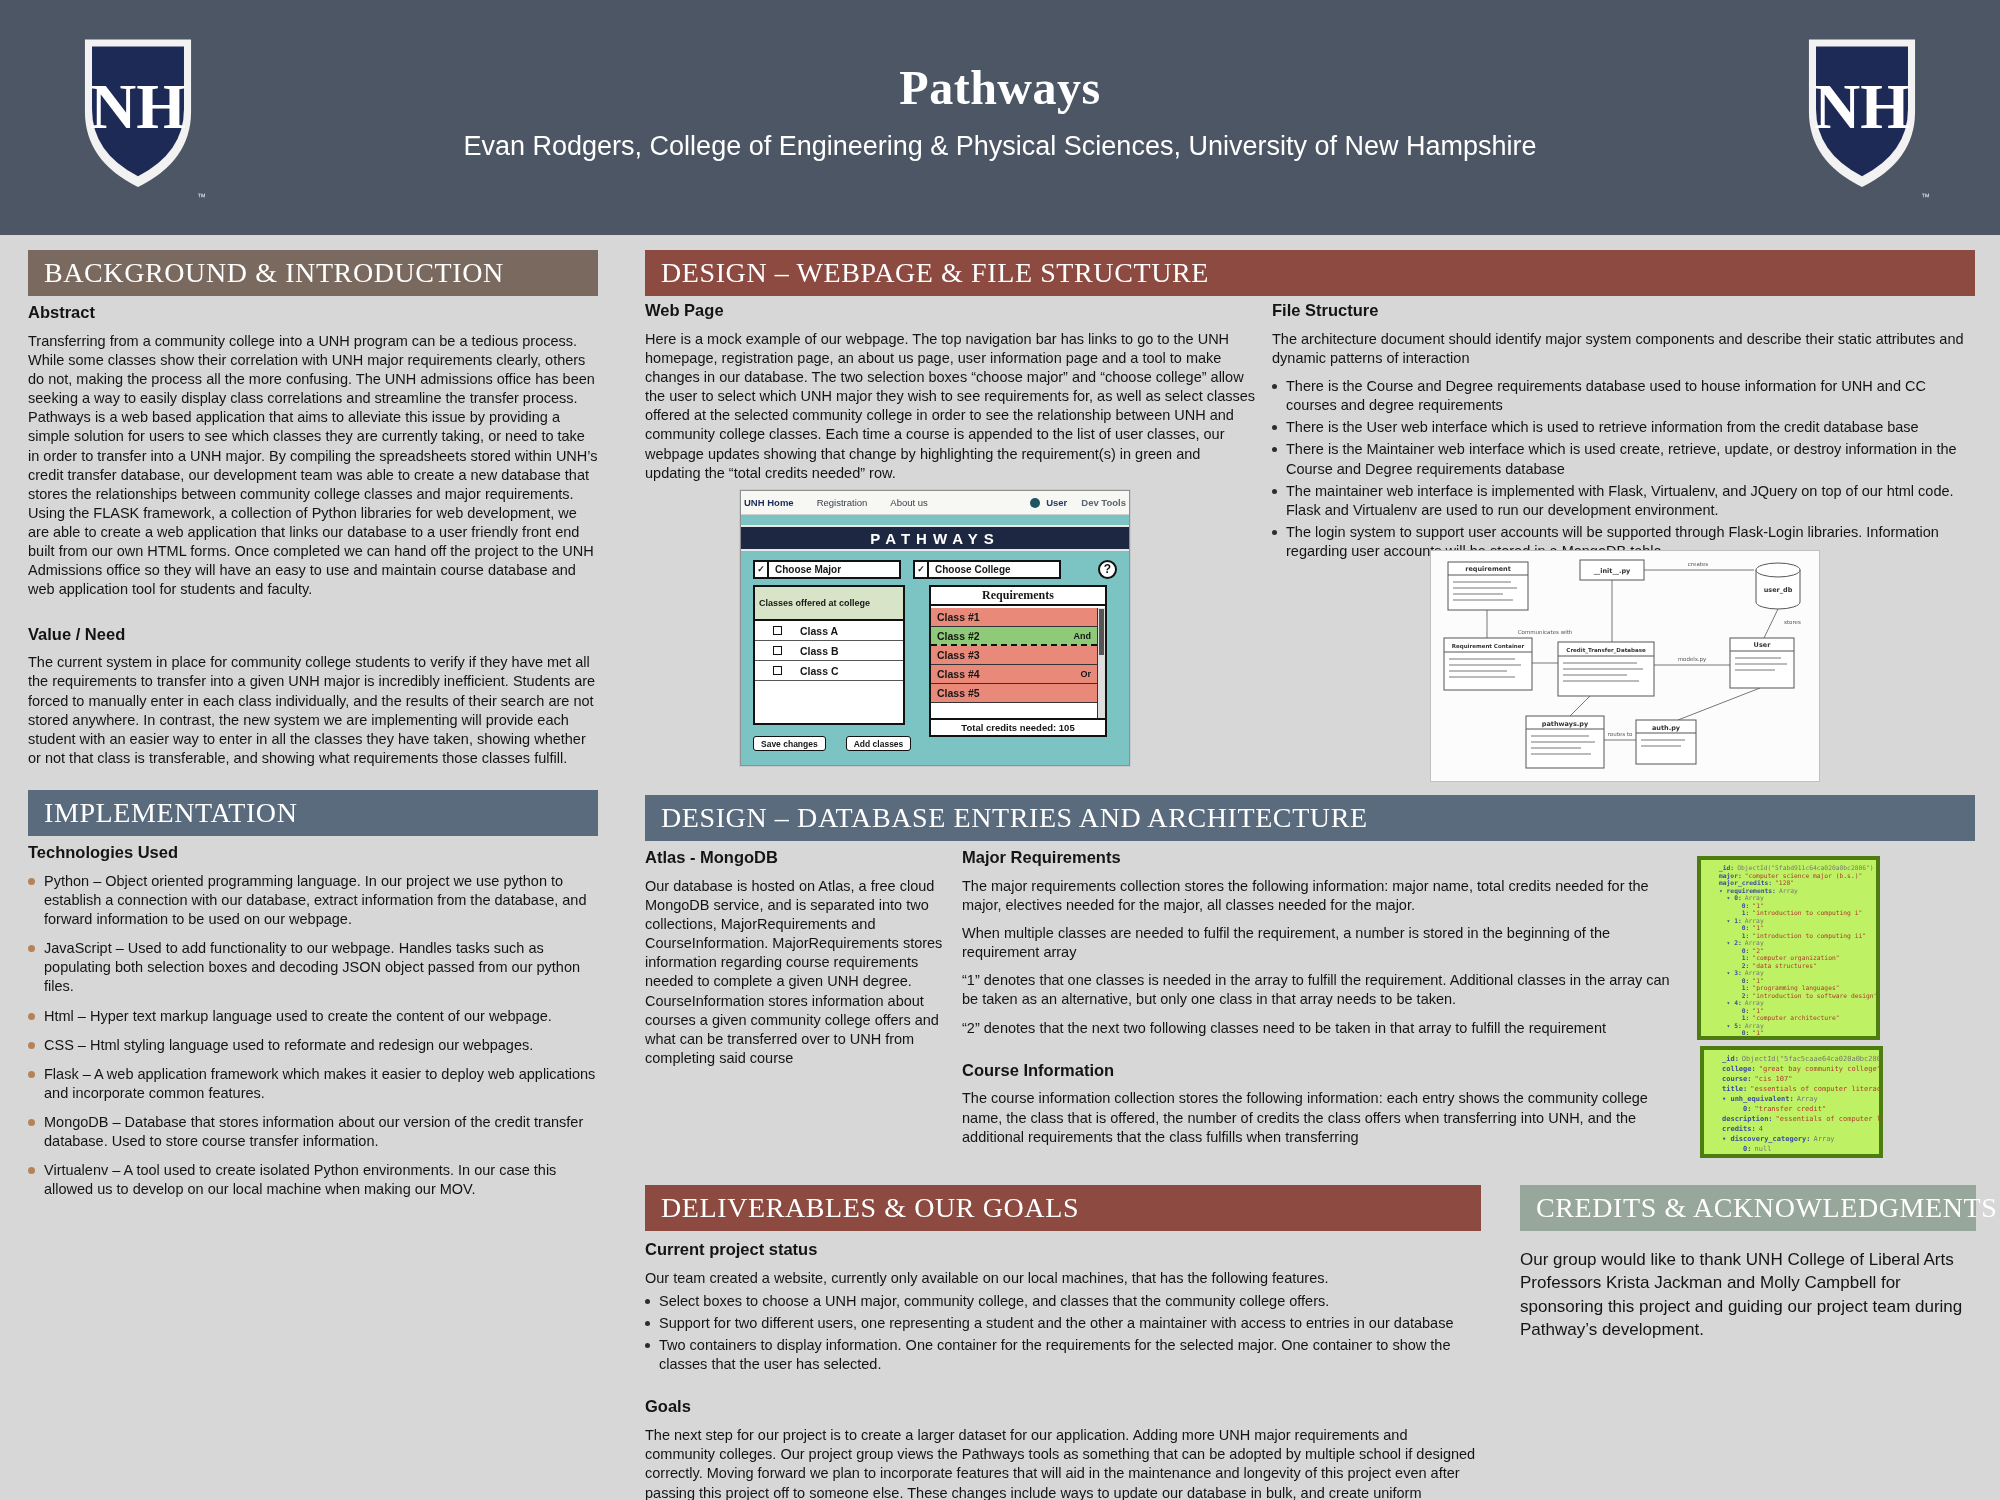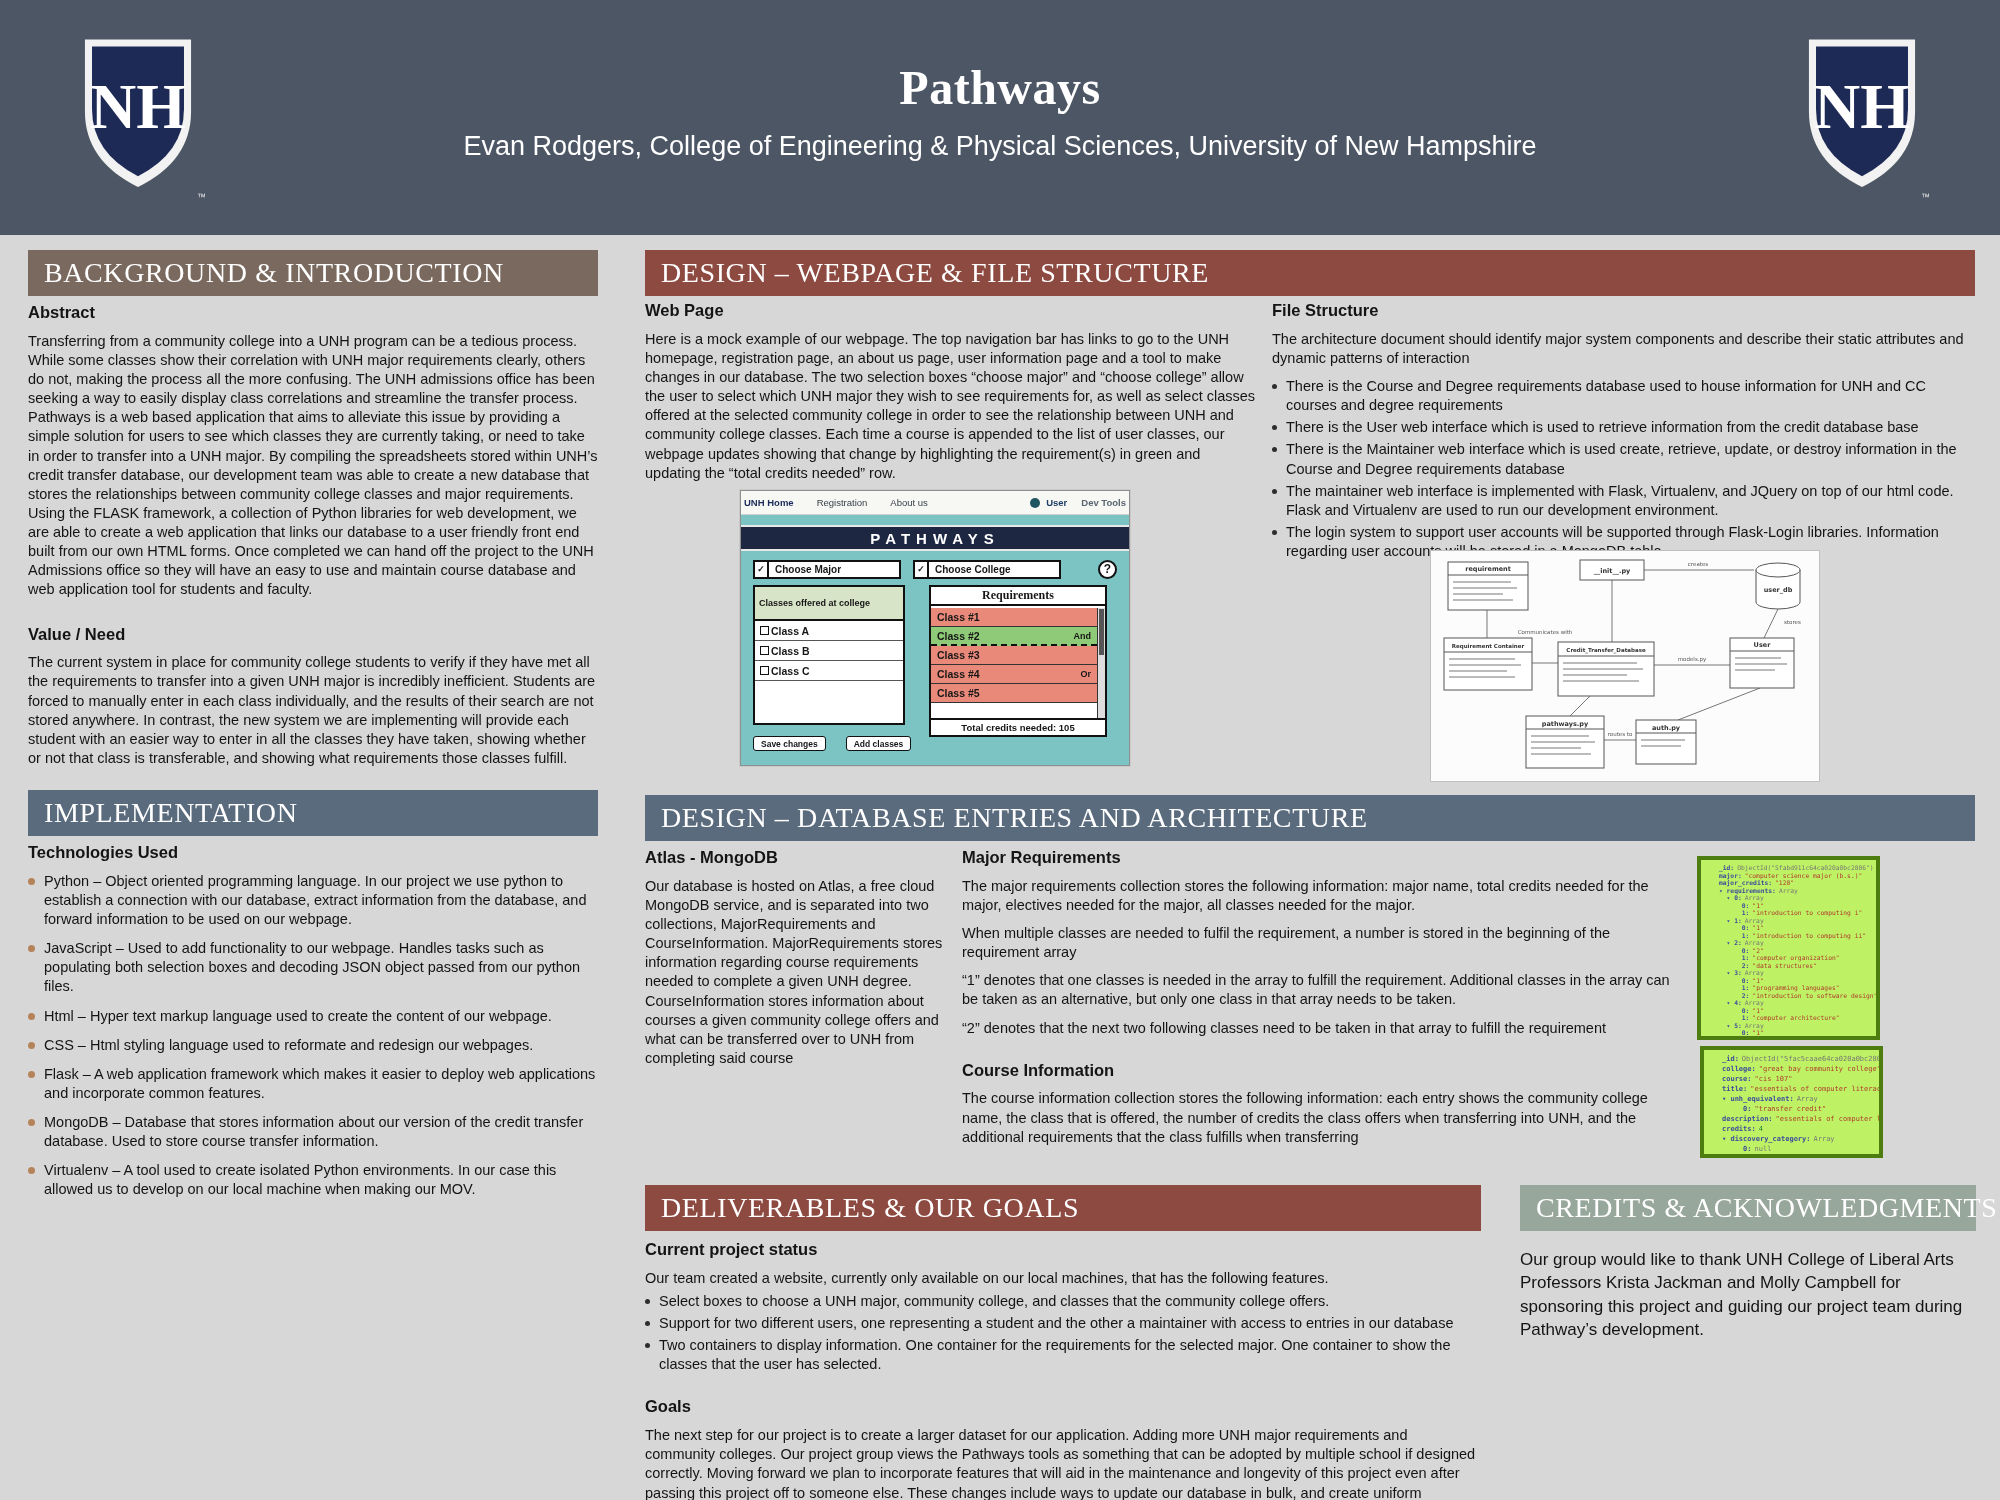--- a/index.html
+++ b/index.html
@@ -46,21 +46,21 @@
   .user-dot{width:10px;height:10px;border-radius:50%;background:#1f5560;display:inline-block}
   .mn-user{font-weight:bold;color:#1f3d66}
   .mn-dev{font-weight:bold;color:#5a6570;margin-left:8px}
   .mock-band{position:absolute;top:34px;left:0;right:0;height:26px;background:#1d2742;border-top:2px solid #e8e8e8;border-bottom:2px solid #e8e8e8;color:#fff;font-weight:bold;font-size:15px;letter-spacing:6px;display:flex;align-items:center;justify-content:center}
   .mock-selects{position:absolute;top:68px;left:12px;right:12px;height:20px;display:flex;gap:12px;align-items:center}
   .msel{width:148px;height:19px;background:#fff;border:2px solid #111;display:flex;align-items:center;gap:6px;padding:0 0 0 0;font-weight:bold;font-size:10px}
   .msel-ic{flex:0 0 auto;width:14px;height:100%;border-right:2px solid #111;display:flex;align-items:center;justify-content:center;font-size:9px}
   .mhelp{margin-left:auto;width:19px;height:19px;border-radius:50%;background:#fff;border:2px solid #111;font-weight:bold;font-size:12px;display:flex;align-items:center;justify-content:center}
   .mock-classes{position:absolute;left:12px;top:94px;width:152px;height:140px;background:#fff;border:2px solid #111}
   .mc-head{height:18px;background:#d8e4c8;border-bottom:2px solid #111;font-size:9px;font-weight:bold;display:flex;align-items:center;padding:16px 4px}
-  .mc-row{height:20px;border-bottom:1px solid #555;display:flex;align-items:center;gap:2px;padding:0 5px;font-size:10.5px;font-weight:bold}
+  .mc-row{height:20px;border-bottom:1px solid #555;display:flex;align-items:center;gap:18px;padding:0 18px;font-size:10.5px;font-weight:bold}
   .cbox{width:9px;height:9px;border:1.5px solid #111;background:#fff;flex:0 0 auto}
   .mock-req{position:absolute;left:188px;top:94px;width:178px;height:152px;background:#fff;border:2px solid #111}
   .mr-head{height:19px;display:flex;align-items:center;justify-content:center;font-weight:bold;font-size:12px;border-bottom:2px solid #111;font-family:"Liberation Serif",serif}
   .mr-rows{position:absolute;top:21px;left:0;right:8px}
   .mr-row{height:19px;display:flex;align-items:center;padding:0 6px;font-size:10.5px;font-weight:bold;border-bottom:1px solid #333}
   .mr-row.salmon{background:var(--salmon,#e8897a)}
   .mr-row.green{background:var(--green,#8fca78);border-bottom:2px dashed #111}
   .mr-tag{margin-left:auto;font-size:9px}
   .mr-scroll{position:absolute;top:21px;right:0;width:8px;bottom:17px;background:#dedede;border-left:1px solid #333}
   .mr-thumb{position:absolute;top:1px;left:1px;right:1px;height:42%;background:#555}

